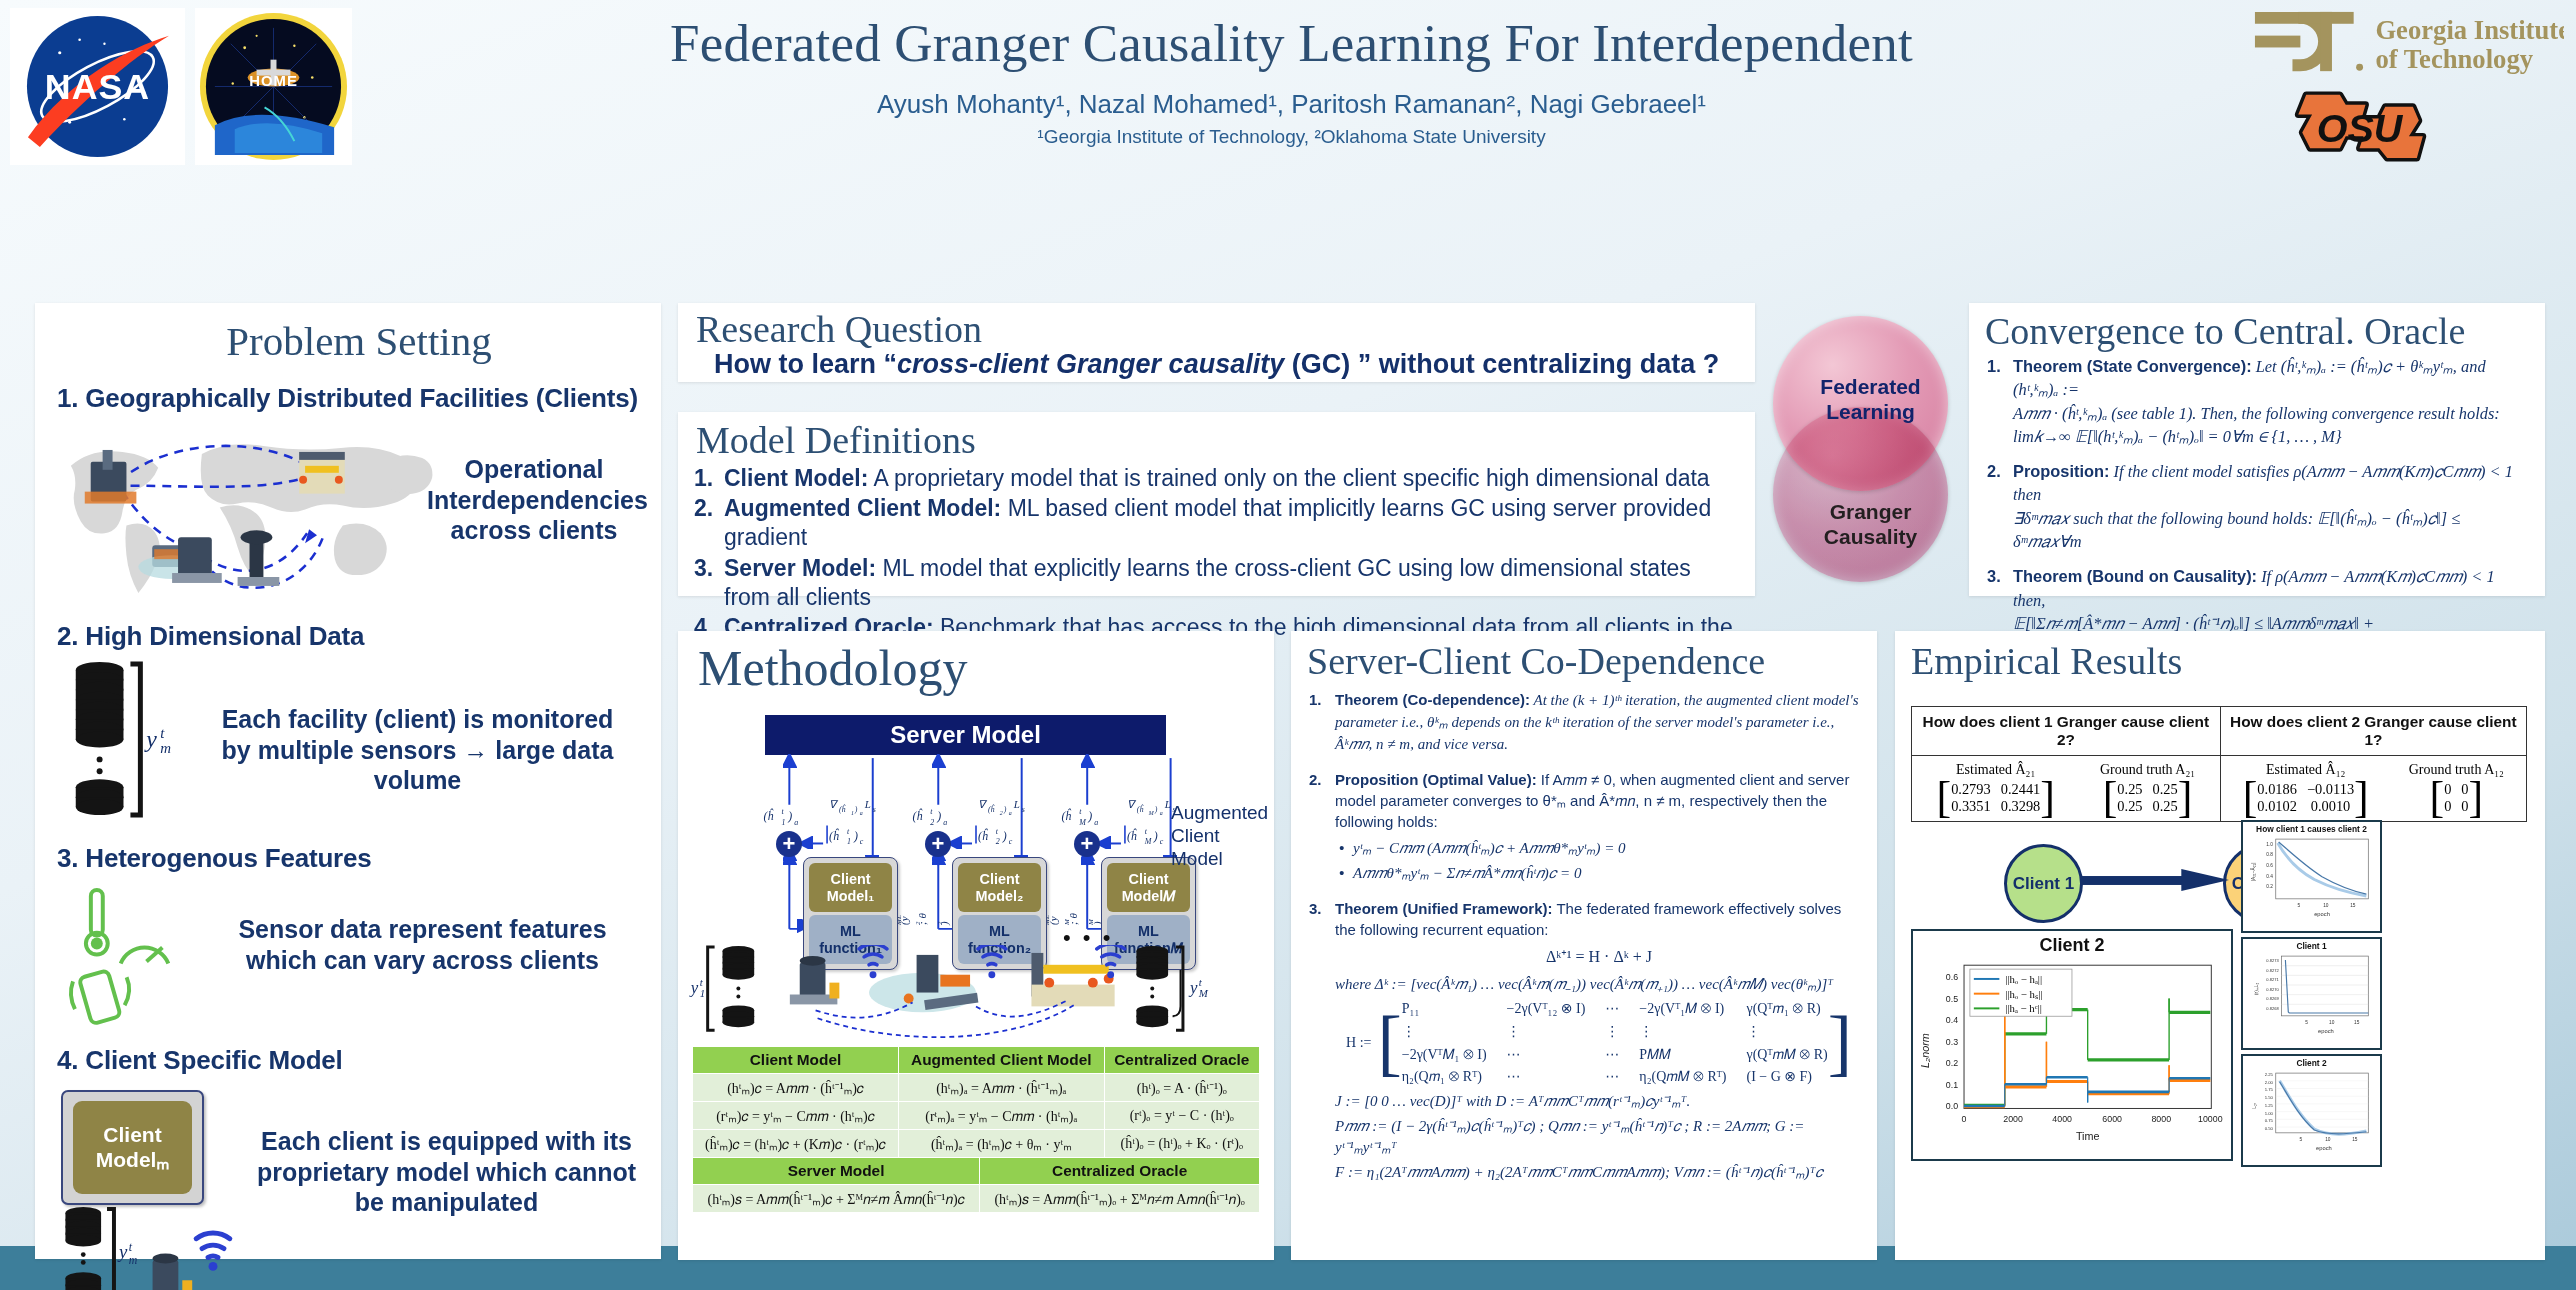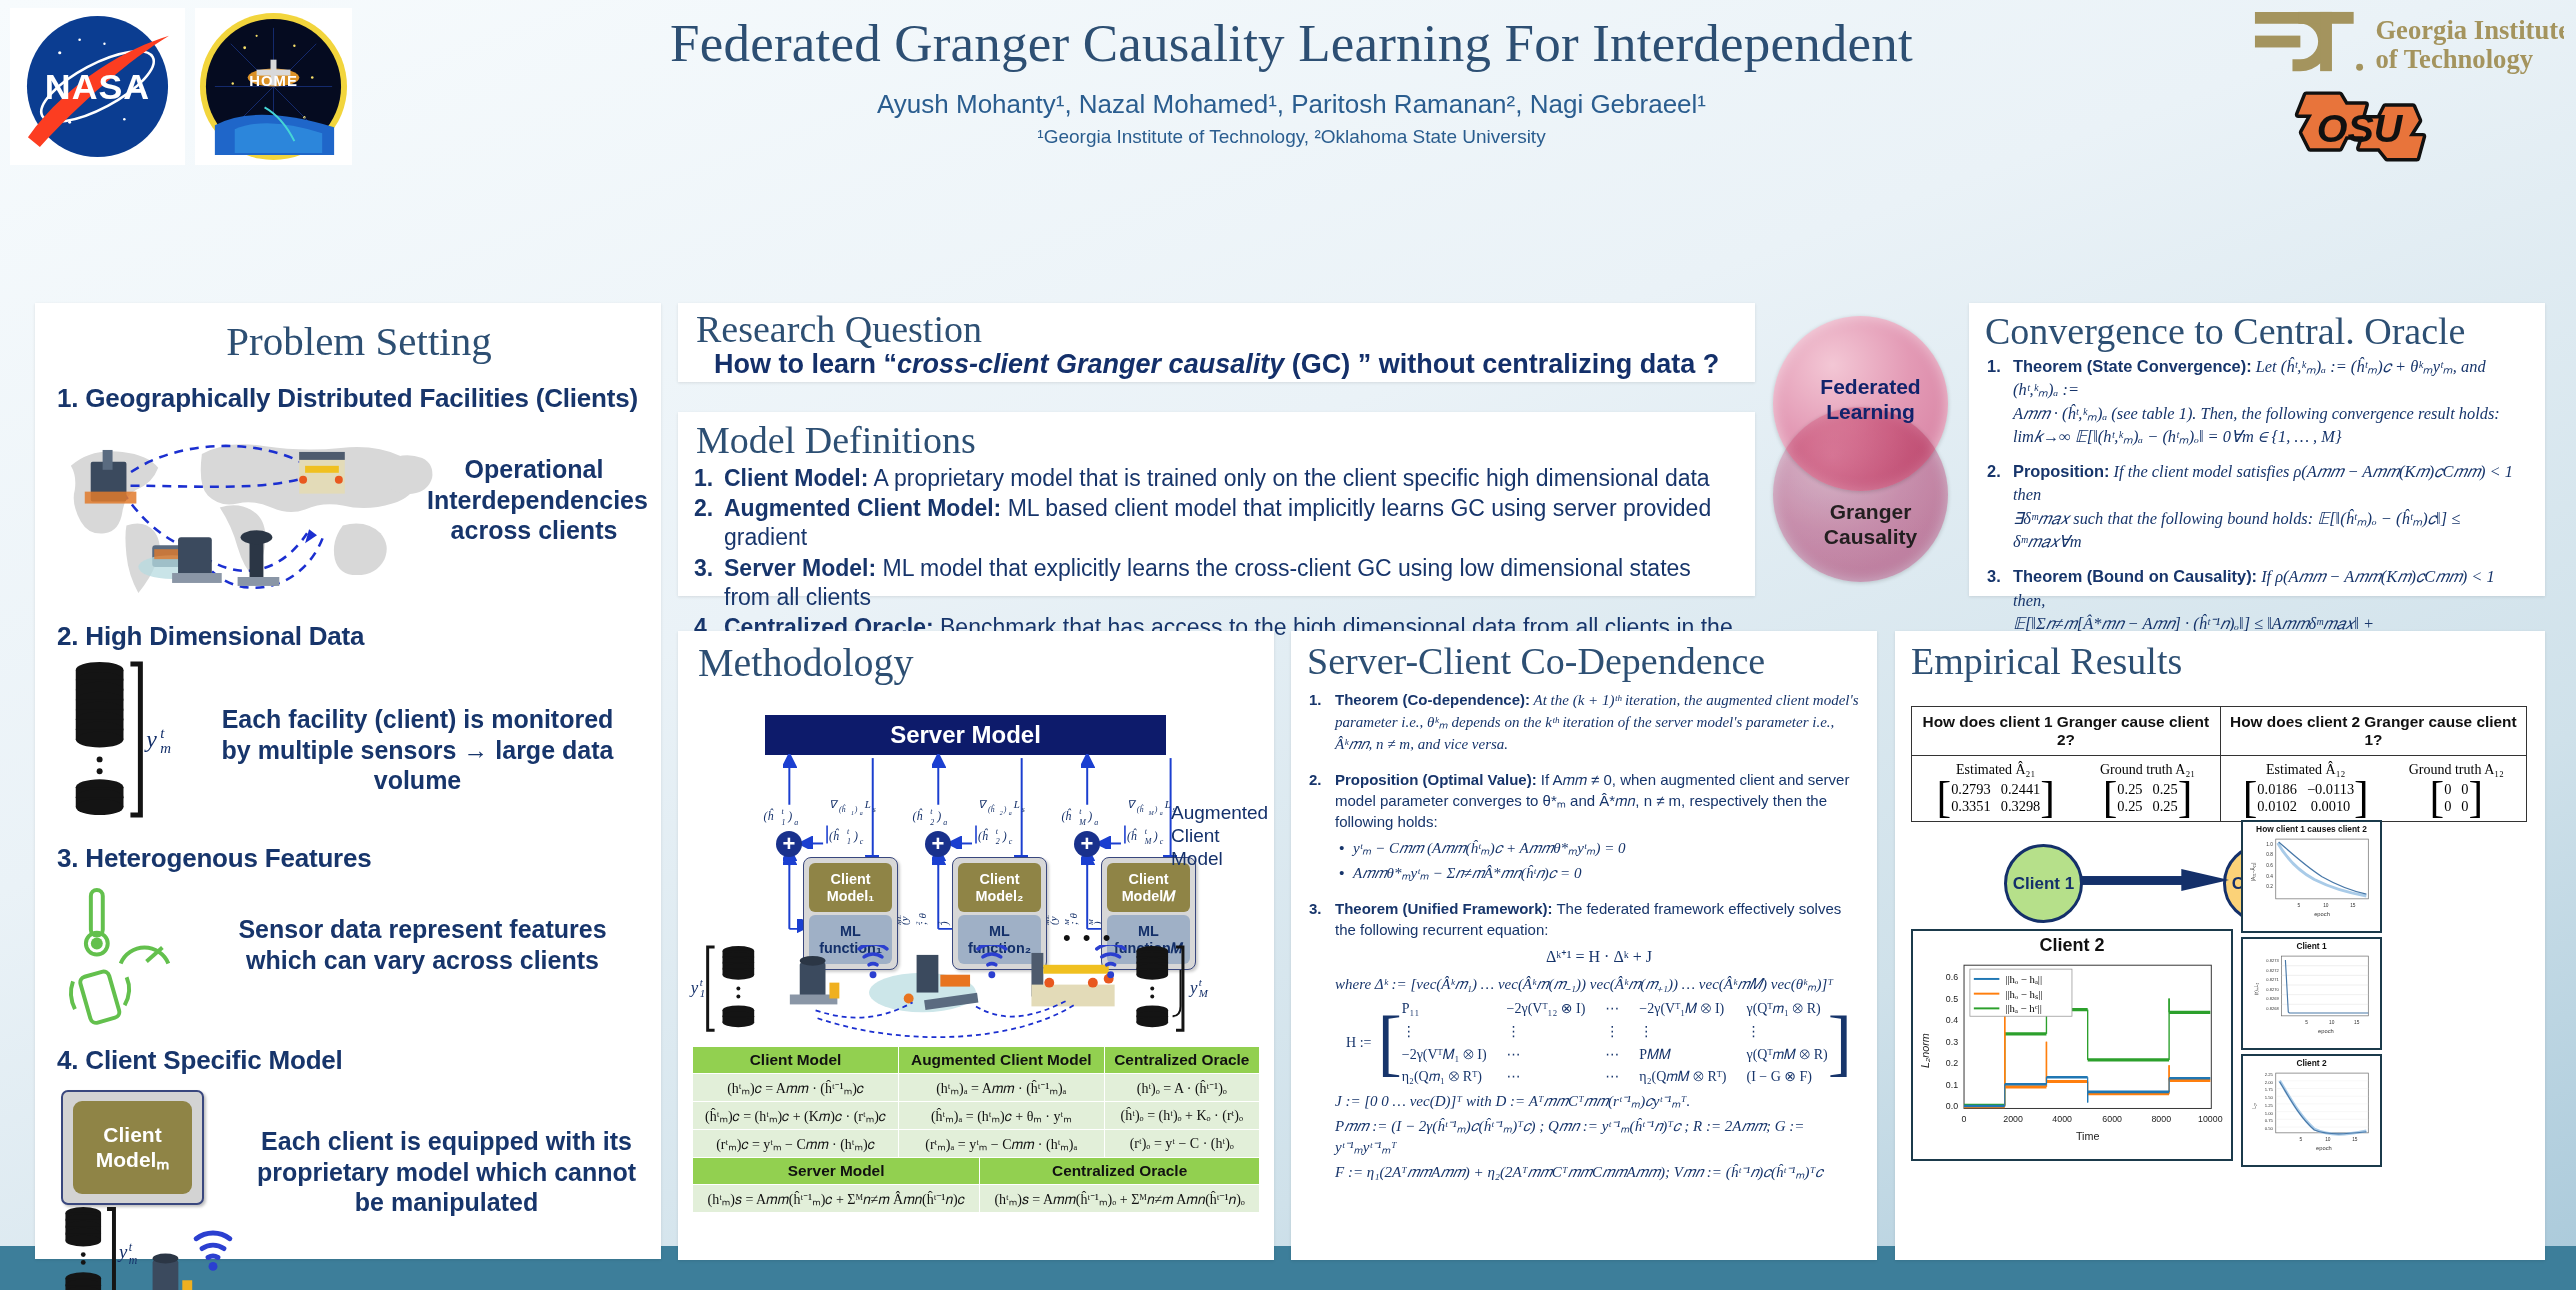--- a/index.html
+++ b/index.html
@@ -75,21 +75,21 @@
   #convergence{left:1969px;top:303px;width:576px;height:293px;}
   #convergence .sec-title{font-size:38px;margin:6px 0 2px 16px;}
   .conv-list{margin:0;padding:0 14px 0 44px;list-style:none;counter-reset:cv;}
   .conv-list li{counter-increment:cv;font-size:16.4px;color:#17356b;line-height:1.42;position:relative;margin-bottom:12px;}
   .conv-list li:before{content:counter(cv) ".";position:absolute;left:-26px;font-weight:700;}
   .mth{font-family:"Liberation Serif", serif;font-style:italic;}
   .mthu{font-family:"Liberation Serif", serif;font-style:normal;}
 
   
   #methodology{left:678px;top:631px;width:596px;height:629px;}
-  #methodology .sec-title{font-size:40px;margin:8px 12px 0 20px;}
+  #methodology .sec-title{font-size:50px;margin:8px 12px 0 20px;}
   .server-bar{position:absolute;left:87px;top:84px;width:401px;height:40px;background:#0d1b6b;color:#fff;font-weight:700;font-size:24px;display:flex;align-items:center;justify-content:center;}
   .client-col{position:absolute;width:95px;}
   .cm-outer{border:1.5px solid #39477e;border-radius:8px;background:#d7d7d7;padding:5px;box-shadow:2px 2px 3px rgba(0,0,0,.2);}
   .cm-top{background:#8f8446;color:#fff;border-radius:6px;font-weight:700;font-size:14.4px;text-align:center;line-height:1.15;padding:8px 0;}
   .cm-bot{background:#9fb0c6;color:#14306a;border-radius:6px;font-weight:700;font-size:14.4px;text-align:center;line-height:1.15;padding:8px 0;margin-top:3px;}
   .plus-node{position:absolute;width:26px;height:26px;border-radius:50%;background:#19318c;color:#fff;font-size:22px;font-weight:700;display:flex;align-items:center;justify-content:center;line-height:1;}
   .aug-label{position:absolute;left:493px;top:171px;font-size:19px;color:#14306a;line-height:1.2;}
   .dots-h{position:absolute;font-size:22px;color:#111;letter-spacing:3px;}
 
   .meth-table{position:absolute;left:14px;width:568px;border-collapse:collapse;font-size:13px;}
@@ -656,28 +656,28 @@
       <th>Centralized Oracle</th>
     </tr>
       </thead>
     <tbody>
       <tr>
           <td>(hᵗₘ)𝑐 = A𝑚𝑚 · (ĥᵗ⁻¹ₘ)𝑐</td>
           <td>(hᵗₘ)ₐ = A𝑚𝑚 · (ĥᵗ⁻¹ₘ)ₐ</td>
           <td>(hᵗ)ₒ = A · (ĥᵗ⁻¹)ₒ</td>
         </tr>
       <tr>
+          <td>(rᵗₘ)𝑐 = yᵗₘ − C𝑚𝑚 · (hᵗₘ)𝑐</td>
+          <td>(rᵗₘ)ₐ = yᵗₘ − C𝑚𝑚 · (hᵗₘ)ₐ</td>
+          <td>(rᵗ)ₒ = yᵗ − C · (hᵗ)ₒ</td>
+        </tr>
+      <tr>
           <td>(ĥᵗₘ)𝑐 = (hᵗₘ)𝑐 + (K𝑚)𝑐 · (rᵗₘ)𝑐</td>
           <td>(ĥᵗₘ)ₐ = (hᵗₘ)𝑐 + θₘ · yᵗₘ</td>
           <td>(ĥᵗ)ₒ = (hᵗ)ₒ + Kₒ · (rᵗ)ₒ</td>
-        </tr>
-      <tr>
-          <td>(rᵗₘ)𝑐 = yᵗₘ − C𝑚𝑚 · (hᵗₘ)𝑐</td>
-          <td>(rᵗₘ)ₐ = yᵗₘ − C𝑚𝑚 · (hᵗₘ)ₐ</td>
-          <td>(rᵗ)ₒ = yᵗ − C · (hᵗ)ₒ</td>
         </tr>
     </tbody>
   </table>
 
   <table class="meth-table" id="meth-table-2">
     <thead>
         <tr>
       <th>Server Model</th>
       <th>Centralized Oracle</th>
     </tr>

